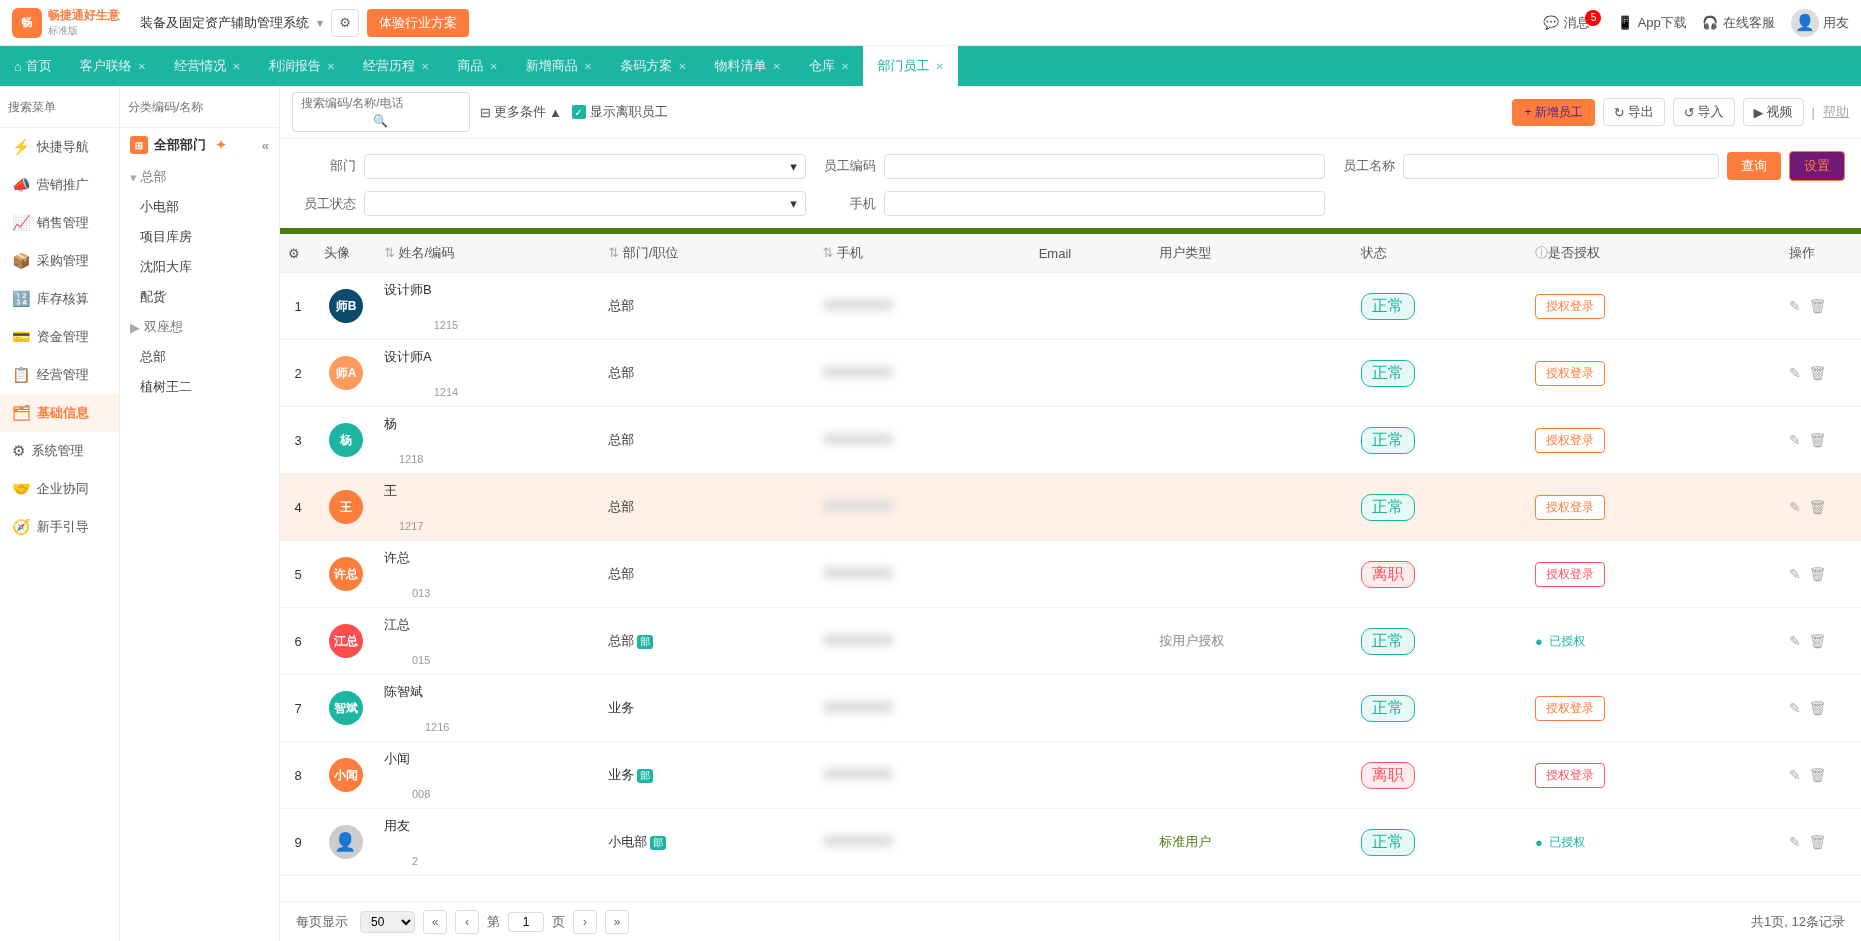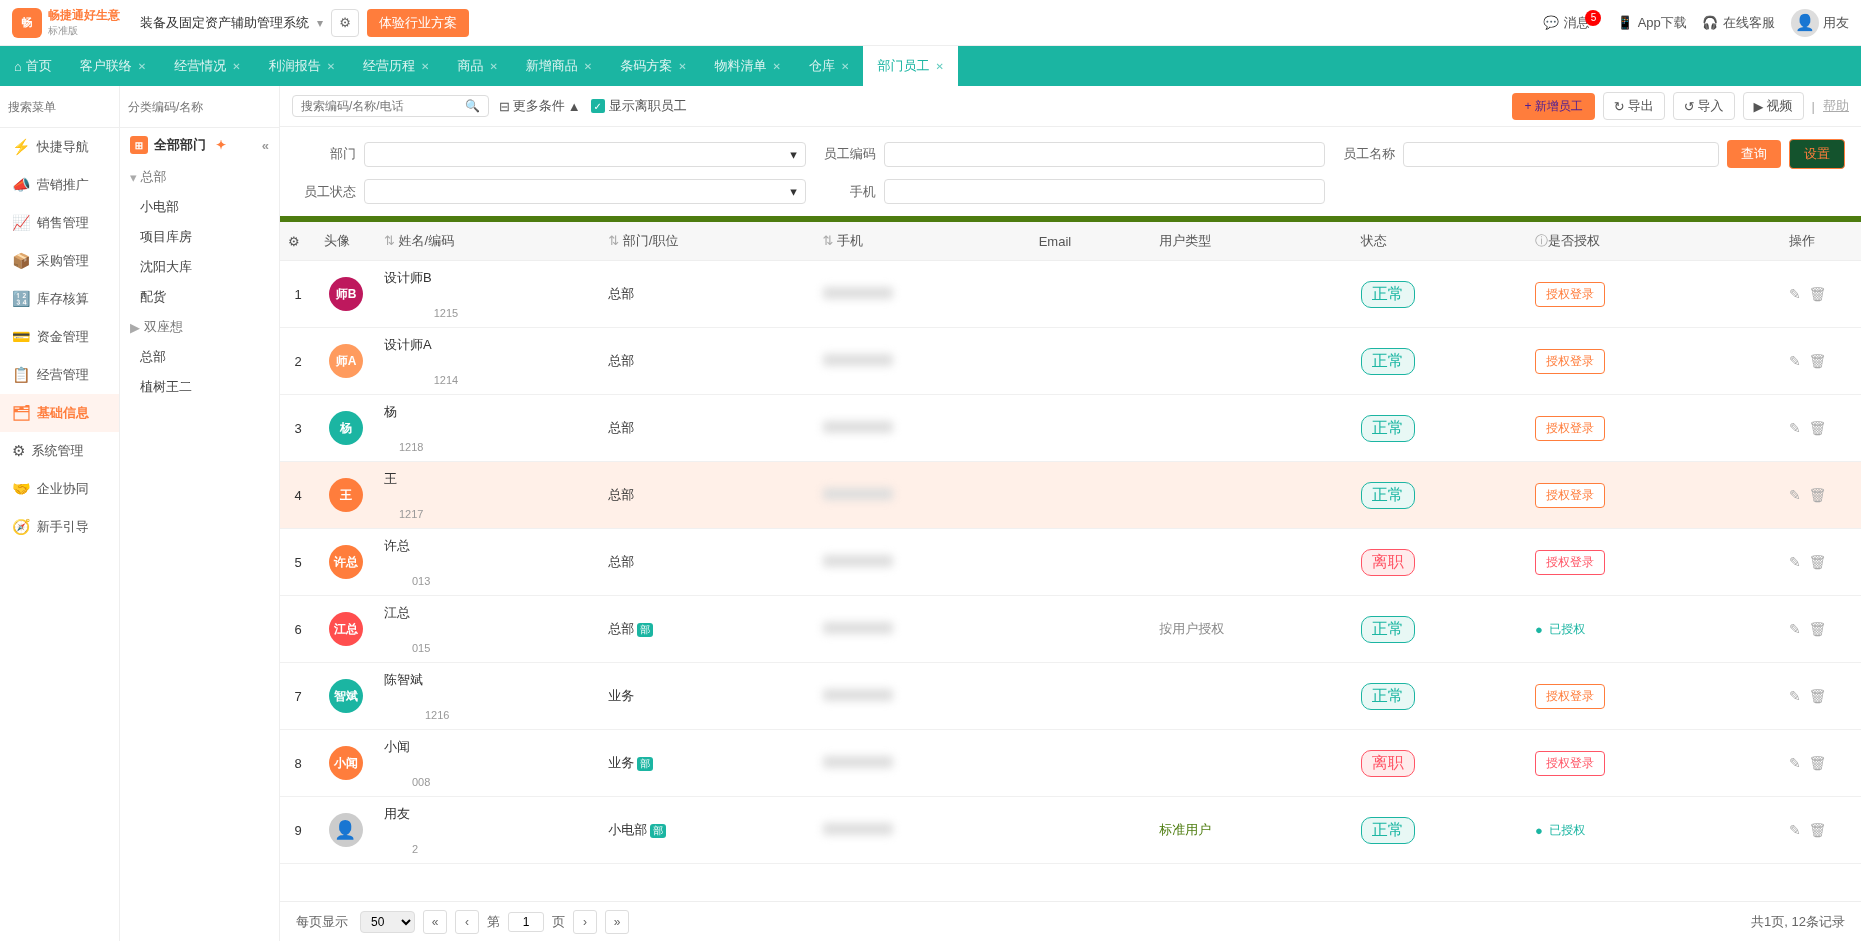--- a/index.html
+++ b/index.html
@@ -225,26 +225,27 @@
 
     
     .filter-bar {
       background: #fff;
       padding: 6px 12px;
       display: flex; align-items: center;
       border-bottom: 1px solid #eee;
       gap: 10px;
     }
     .filter-search {
-      display: flex; align-items: flex-end;
+      display: flex; align-items: center;
       border: 1px solid #ddd;
       border-radius: 4px;
       padding: 3px 8px;
       gap: 4px;
       background: #fff;
+      flex-direction: column;
     }
     .filter-search input {
       border: none; outline: none;
       font-size: 12px; width: 160px;
     }
     .more-filters {
       display: flex; align-items: center;
       gap: 3px; cursor: pointer; color: #555; font-size: 12px;
     }
     .show-former {
@@ -320,21 +321,21 @@
     .btn-search {
       background: #ff7d3c;
       color: #fff;
       border: none;
       border-radius: 4px;
       padding: 5px 14px;
       cursor: pointer;
       font-size: 13px;
     }
     .btn-settings {
-      background: #14532d;
+      background: #701a75;
       color: #ff7d3c;
       border: 1px solid #ff7d3c;
       border-radius: 4px;
       padding: 5px 14px;
       cursor: pointer;
       font-size: 13px;
     }
 
     
     .table-wrap {
@@ -737,21 +738,21 @@
                 <span style="color:#aaa;">ⓘ</span>是否授权
               </th>
               <th style="width:40px;"></th>
               <th style="width:80px;">操作</th>
             </tr>
           </thead>
           <tbody id="table-body">
           <tr>
                 <td style="text-align: center;">1</td>
                 <td style="text-align: center;">
-                  <div class="avatar-circle" style="background: #be185d; margin: 0px auto;">师B</div>
+                  <div class="avatar-circle" style="background: #0c4a6e; margin: 0px auto;">师B</div>
                 </td>
                 <td>
                   <div class="name-code">
                     <span class="emp-name">设计师B</span>
                     <span class="emp-code">1215</span>
                   </div>
                 </td>
                 <td>总部</td>
                 <td><span class="blurred">138****0000</span></td>
                 <td></td>

